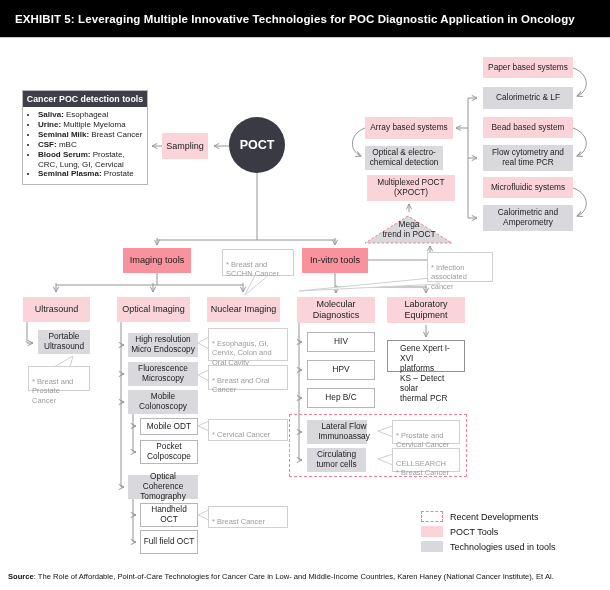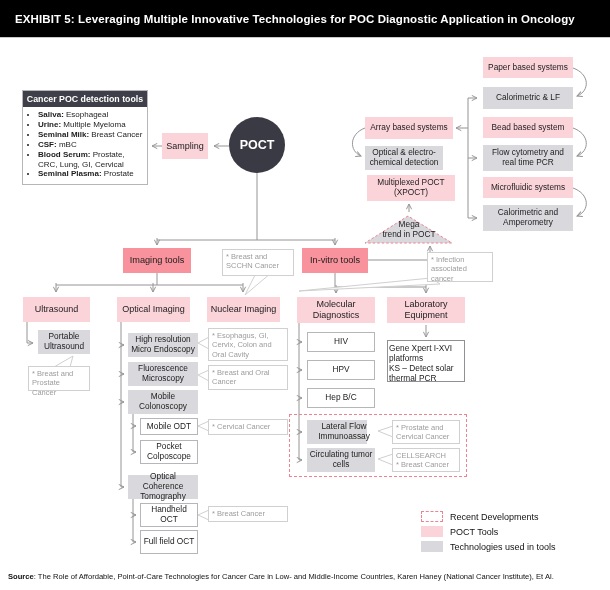--- a/index.html
+++ b/index.html
@@ -9,21 +9,21 @@
   svg.layer{position:absolute;left:0;top:0;z-index:1;}
   .box{position:absolute;z-index:2;display:flex;align-items:center;justify-content:center;text-align:center;
        font-size:8.3px;line-height:1.2;color:#1c1c1c;box-sizing:border-box;padding:1px 2px;}
   .pink{background:#fbd4da;}
   .salmon{background:#f8929c;font-size:9.2px;}
   .gray{background:#d9d9dd;}
   .whitebox{background:#fff;border:1px solid #b5b5ba;}
   .cat{font-size:9px;}
   .pre{white-space:pre-line;}
   .callout{position:absolute;z-index:2;background:#fff;border:1px solid #d0d0d0;color:#9c9c9c;
-           font-size:7.5px;line-height:1.25;text-align:left;box-sizing:border-box;padding:2px 3px;}
+           font-size:7.5px;line-height:1.25;text-align:left;box-sizing:border-box;padding:10px 3px;}
   .circle{position:absolute;z-index:2;left:229px;top:117px;width:56px;height:56px;border-radius:50%;
           background:#3a3a45;color:#fff;font-weight:bold;font-size:12.5px;display:flex;align-items:center;justify-content:center;}
   #panel{position:absolute;z-index:2;left:22px;top:90px;width:126px;height:95px;background:#fff;border:1px solid #b5b5ba;box-sizing:border-box;}
   #panel .hdr{background:#3f3f49;color:#fff;font-weight:bold;font-size:8.8px;text-align:center;padding:3px 0;}
   #panel ul{margin:3px 0 0 0;padding:0 2px 0 15px;list-style:disc;}
   #panel li{font-size:8px;line-height:1.24;color:#1c1c1c;}
   #recent-region{position:absolute;z-index:1;left:289px;top:414px;width:178px;height:63px;border:1px dashed #ee8290;box-sizing:border-box;background:transparent;}
   #mega-label{position:absolute;z-index:2;left:368px;top:220px;width:82px;text-align:center;font-size:8.3px;line-height:1.2;color:#1c1c1c;white-space:pre-line;}
   #legend{position:absolute;z-index:2;left:421px;top:509px;}
   .lrow{display:flex;align-items:center;height:15px;}
@@ -167,26 +167,26 @@
 
   <div class="callout" style="left:208px;top:328px;width:80px;height:33px;">* Esophagus, GI, Cervix, Colon and Oral Cavity</div>
   <div class="callout" style="left:208px;top:365px;width:80px;height:25px;">* Breast and Oral Cancer</div>
   <div class="callout" style="left:208px;top:419px;width:80px;height:16px;">* Cervical Cancer</div>
   <div class="callout" style="left:208px;top:506px;width:80px;height:16px;">* Breast Cancer</div>
 
   <div class="box whitebox" style="left:307px;top:332px;width:68px;height:20px;">HIV</div>
   <div class="box whitebox" style="left:307px;top:360px;width:68px;height:20px;">HPV</div>
   <div class="box whitebox" style="left:307px;top:388px;width:68px;height:20px;">Hep B/C</div>
   <div class="box gray" style="left:307px;top:420px;width:60px;height:24px;padding-left:16px;">Lateral Flow Immunoassay</div>
-  <div class="box gray" style="left:307px;top:448px;width:68px;height:24px;">Circulating tumor cells</div>
+  <div class="box gray" style="left:307px;top:448px;width:59px;height:24px;">Circulating tumor cells</div>
   <div class="callout" style="left:392px;top:420px;width:68px;height:24px;">* Prostate and Cervical Cancer</div>
   <div class="callout pre" style="left:392px;top:448px;width:68px;height:24px;">CELLSEARCH
 * Breast Cancer</div>
 
-  <div class="box whitebox pre" style="left:387px;top:340px;width:78px;height:42px;border-color:#8f8f94;justify-content:flex-start;text-align:left;align-items:flex-start;padding:3px 1px;">Gene Xpert I-XVI
+  <div class="box whitebox pre" style="left:387px;top:340px;width:78px;height:32px;border-color:#8f8f94;justify-content:flex-start;text-align:left;align-items:flex-start;padding:3px 12px;">Gene Xpert I-XVI
 platforms
 KS – Detect solar
 thermal PCR</div>
 
   <div id="legend">
     <div class="lrow">
       <span class="sw sw-dash"></span>
       <span class="lbl">Recent Developments</span>
     </div>
     <div class="lrow">

